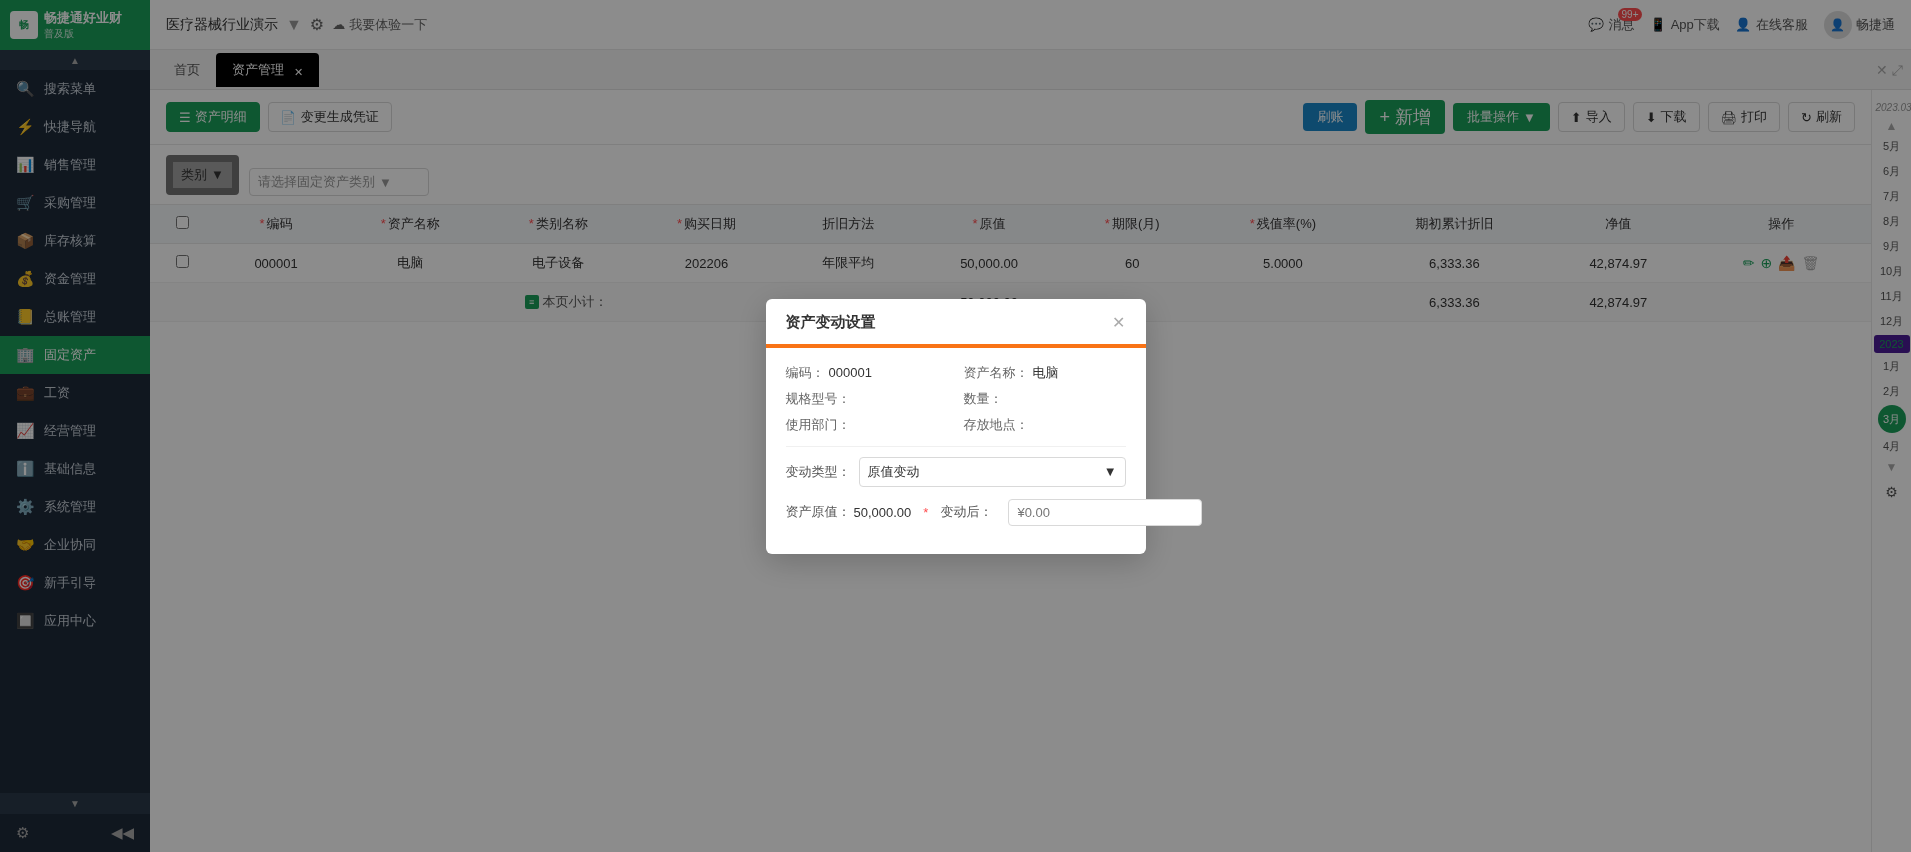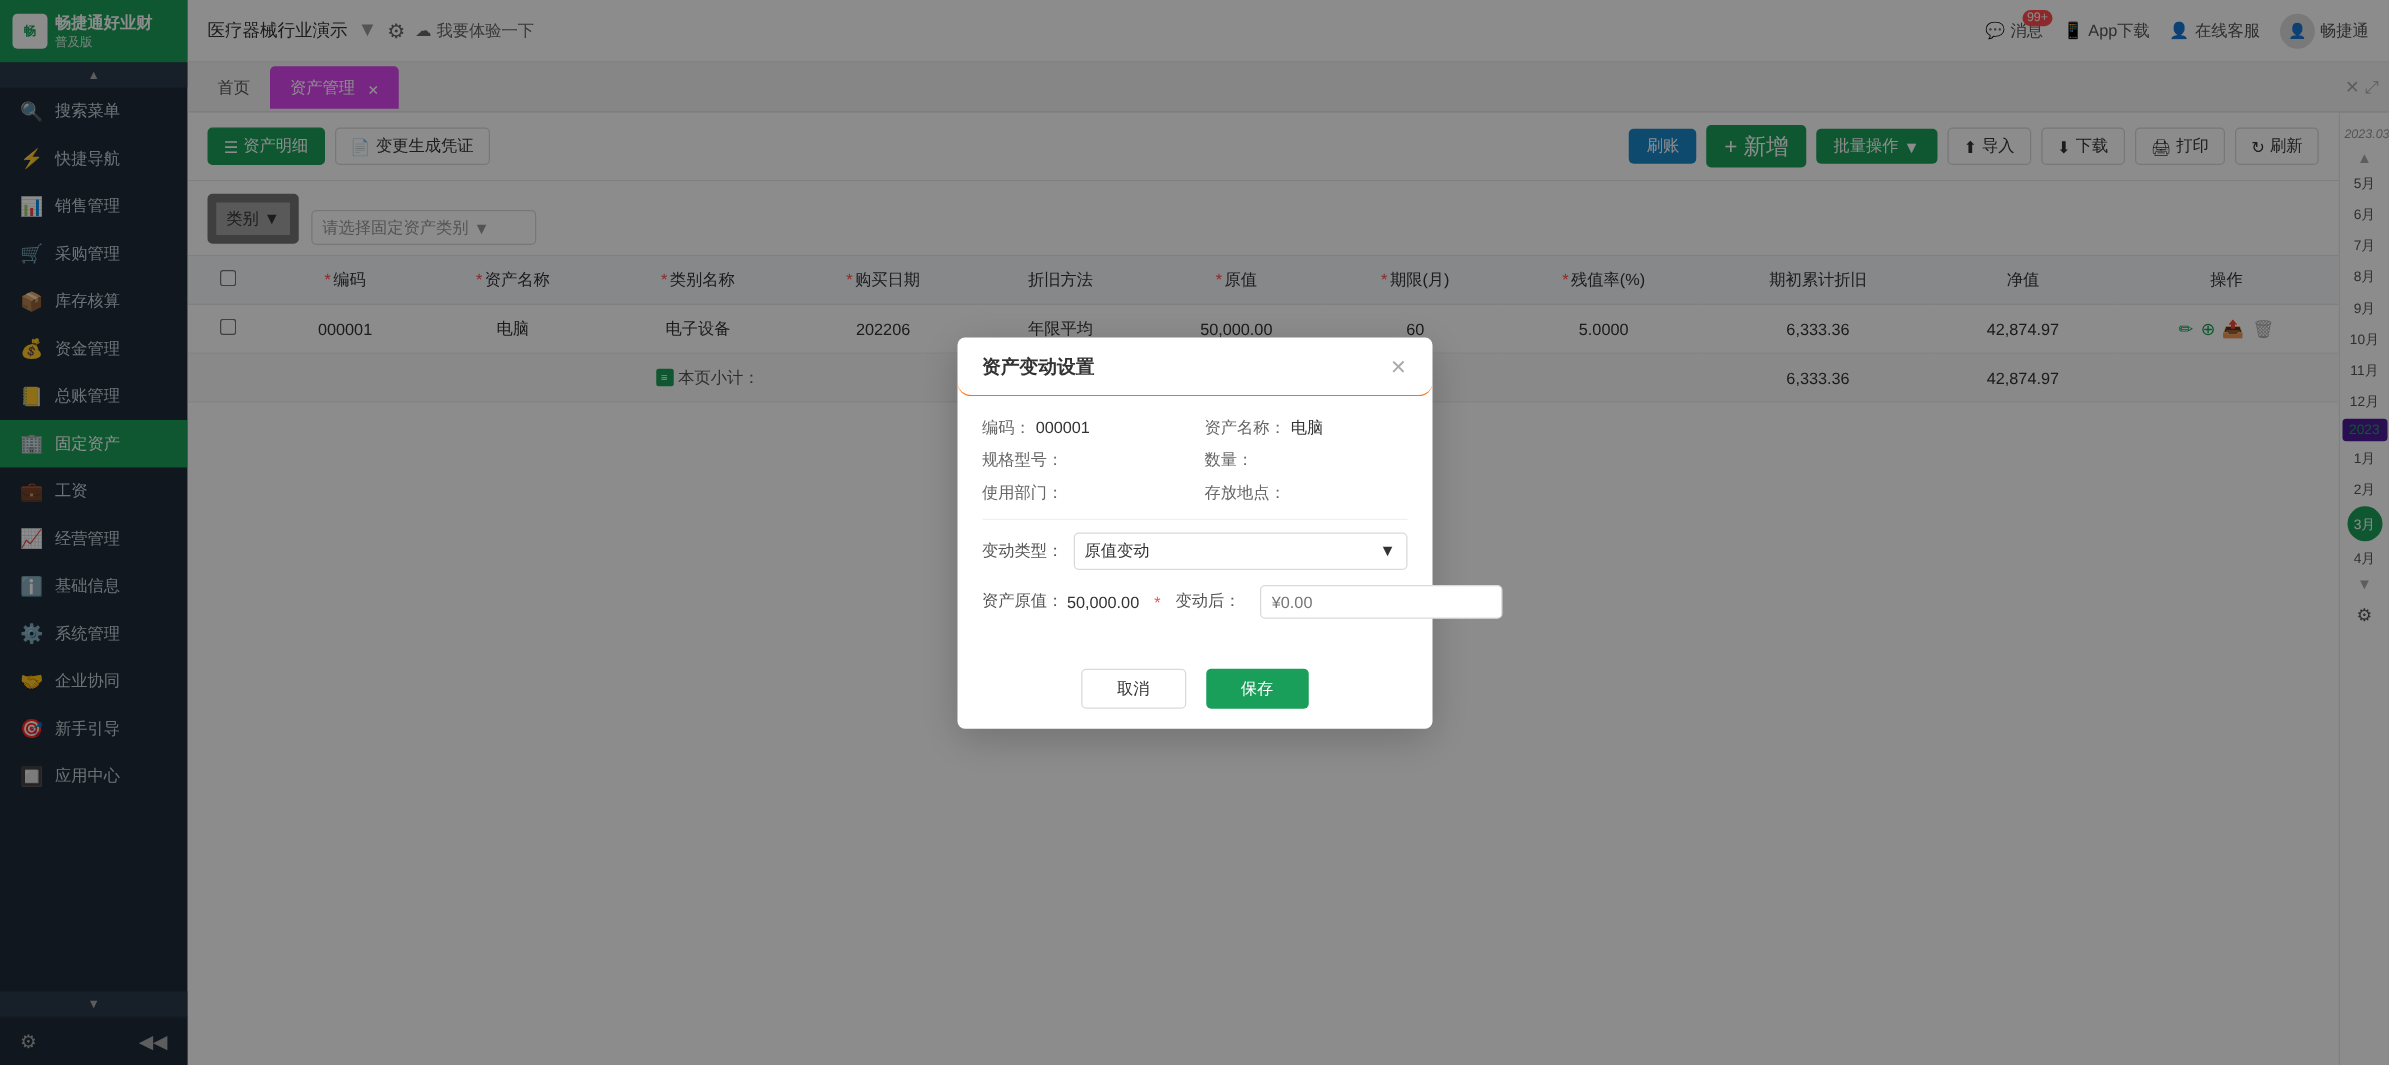--- a/index.html
+++ b/index.html
@@ -93,21 +93,21 @@
       align-items: center;
       padding: 0 8px;
       height: 40px;
       position: relative;
     }
     .tab-item {
       padding: 8px 16px; cursor: pointer; font-size: 13px; color: #555;
       display: flex; align-items: center; gap: 6px; border-radius: 4px 4px 0 0;
     }
     .tab-item.active {
-      background: #d946ef; color: #fff; align-items: flex-end;
+      background: #000000; color: #fff; align-items: flex-end;
     }
     .tab-close { cursor: pointer; font-size: 11px; margin-left: 4px; }
     .tab-resize-btn {
       position: absolute; right: 8px; top: 50%; transform: translateY(-50%);
       display: flex; gap: 4px;
     }
     .tab-resize-icon { color: #aaa; cursor: pointer; font-size: 14px; }
 
     
     .page-body {
@@ -222,22 +222,22 @@
       background: rgba(0,0,0,0.45);
       display: flex; align-items: center; justify-content: center;
       z-index: 1000;
     }
     .modal {
       background: #fff; border-radius: 6px; box-shadow: 0 8px 32px rgba(0,0,0,0.2);
       width: 380px; padding: 0;
       position: relative;
     }
     .modal-header {
-      padding: 14px 20px 12px; border-bottom: 1px solid #f97316;
-      display: flex; align-items: center; justify-content: space-between; border-radius: 11px;
+      padding: 14px 20px 12px; border-bottom: 4px solid #f97316;
+      display: flex; align-items: center; justify-content: space-between;
     }
     .modal-title { font-size: 15px; font-weight: bold; color: #333; }
     .modal-close { cursor: pointer; color: #aaa; font-size: 16px; }
     .modal-body { padding: 16px 20px; }
     .modal-info-grid {
       display: grid; grid-template-columns: 1fr 1fr; gap: 8px 16px; margin-bottom: 12px;
     }
     .modal-info-item { display: flex; align-items: center; gap: 4px; font-size: 13px; color: #333; }
     .modal-info-label { color: #666; white-space: nowrap; }
     .modal-info-value { color: #333; font-weight: 500; }
@@ -579,18 +579,14 @@
         </div>
       </div>
       <div class="modal-field-row">
         <span class="modal-field-label">资产原值：</span>
         <div class="modal-input" style="display:flex;align-items:center;border:none;padding:0;">50,000.00</div>
         <span style="color:#ff4d4f;margin:0 4px;">*</span>
         <span class="modal-field-label">变动后：</span>
         <input class="modal-input-required" type="text" placeholder="¥0.00" style="">
       </div>
     </div>
-    <div class="modal-footer">
-      <button class="btn-cancel">取消</button>
-      <button class="btn-save">保存</button>
-    </div>
   </div>
 </div>
 
 </body></html>

